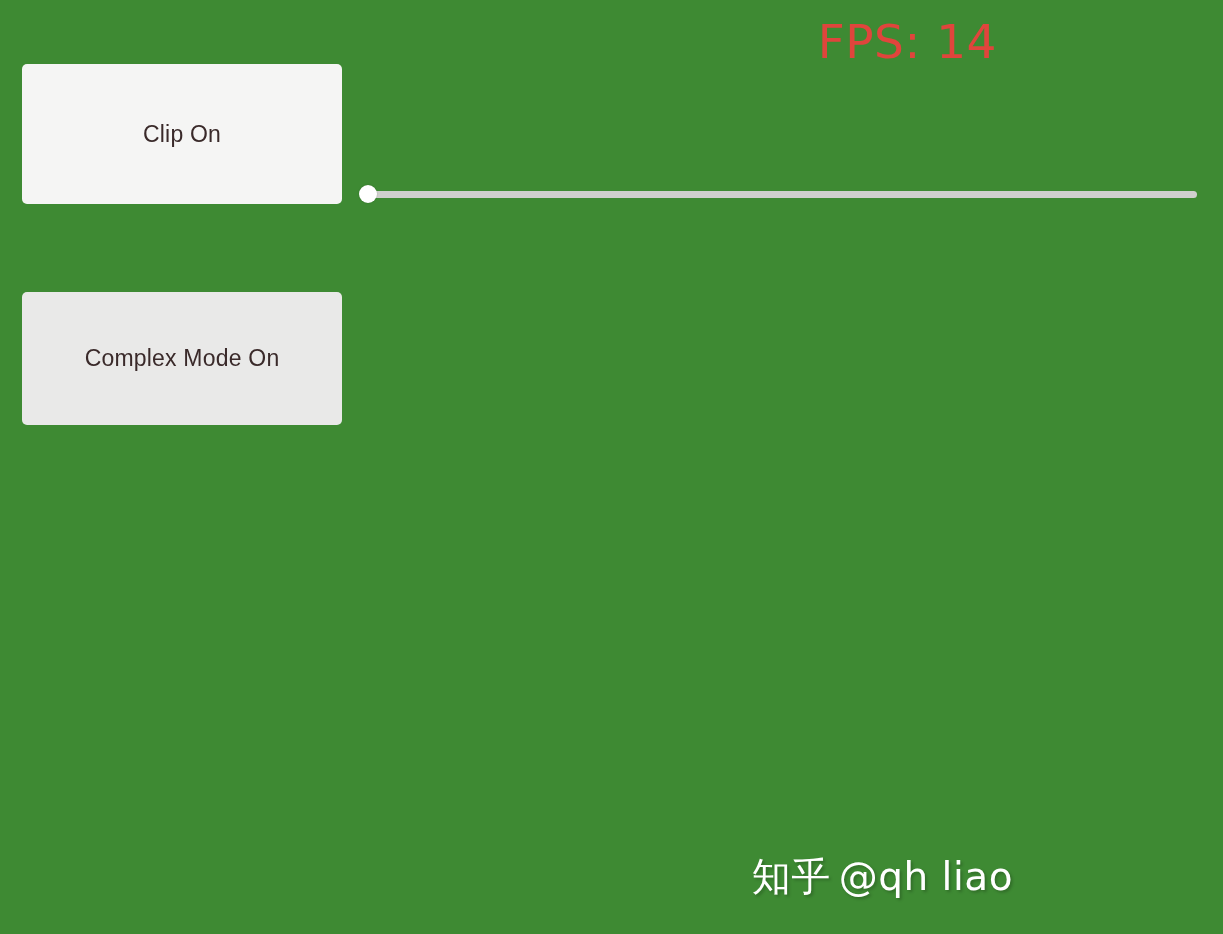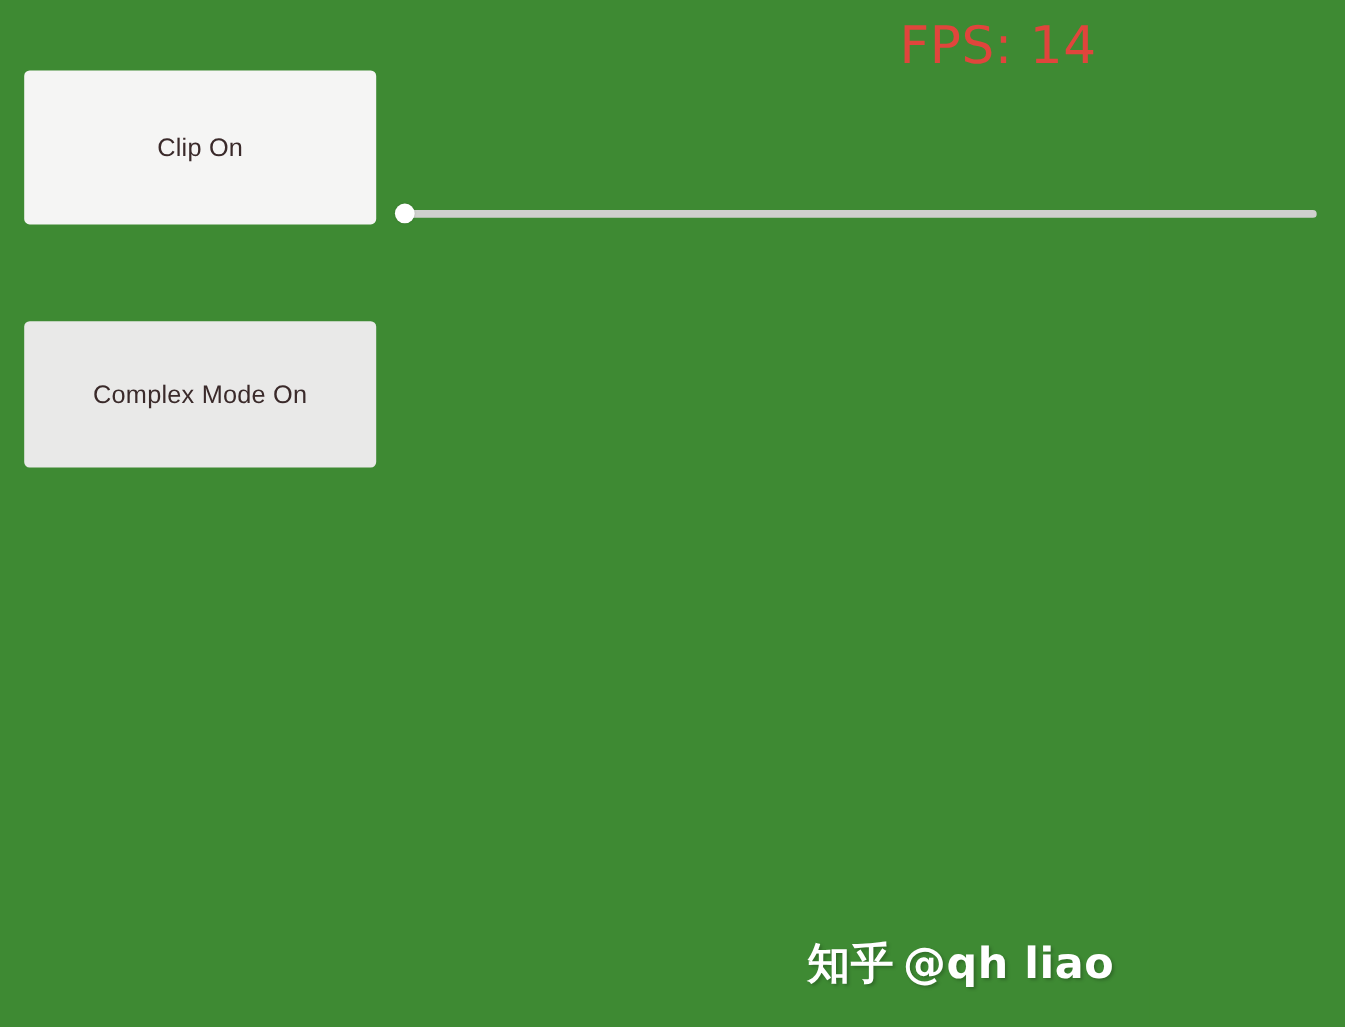--- a/index.html
+++ b/index.html
@@ -101,25 +101,25 @@
     bottom: 38px;
     color: #ffffff;
     font-size: 39px;
     line-height: 1;
     font-family: "DejaVu Sans", sans-serif;
     text-shadow: 2px 2px 3px rgba(0,0,0,0.22);
     white-space: nowrap;
     letter-spacing: 0.5px;
   }
   #watermark .wm-logo {
-    font-weight: 700;
+    font-weight: 400;
     margin-right: 8px;
   }
   #watermark .wm-handle {
-    font-weight: 700;
+    font-weight: 400;
   }
 </style>
 </head>
 <body>
 
 <div id="app">
 
   <div id="fps-counter">FPS: 14</div>
 
   <button class="ui-button" id="complex-mode-button">

